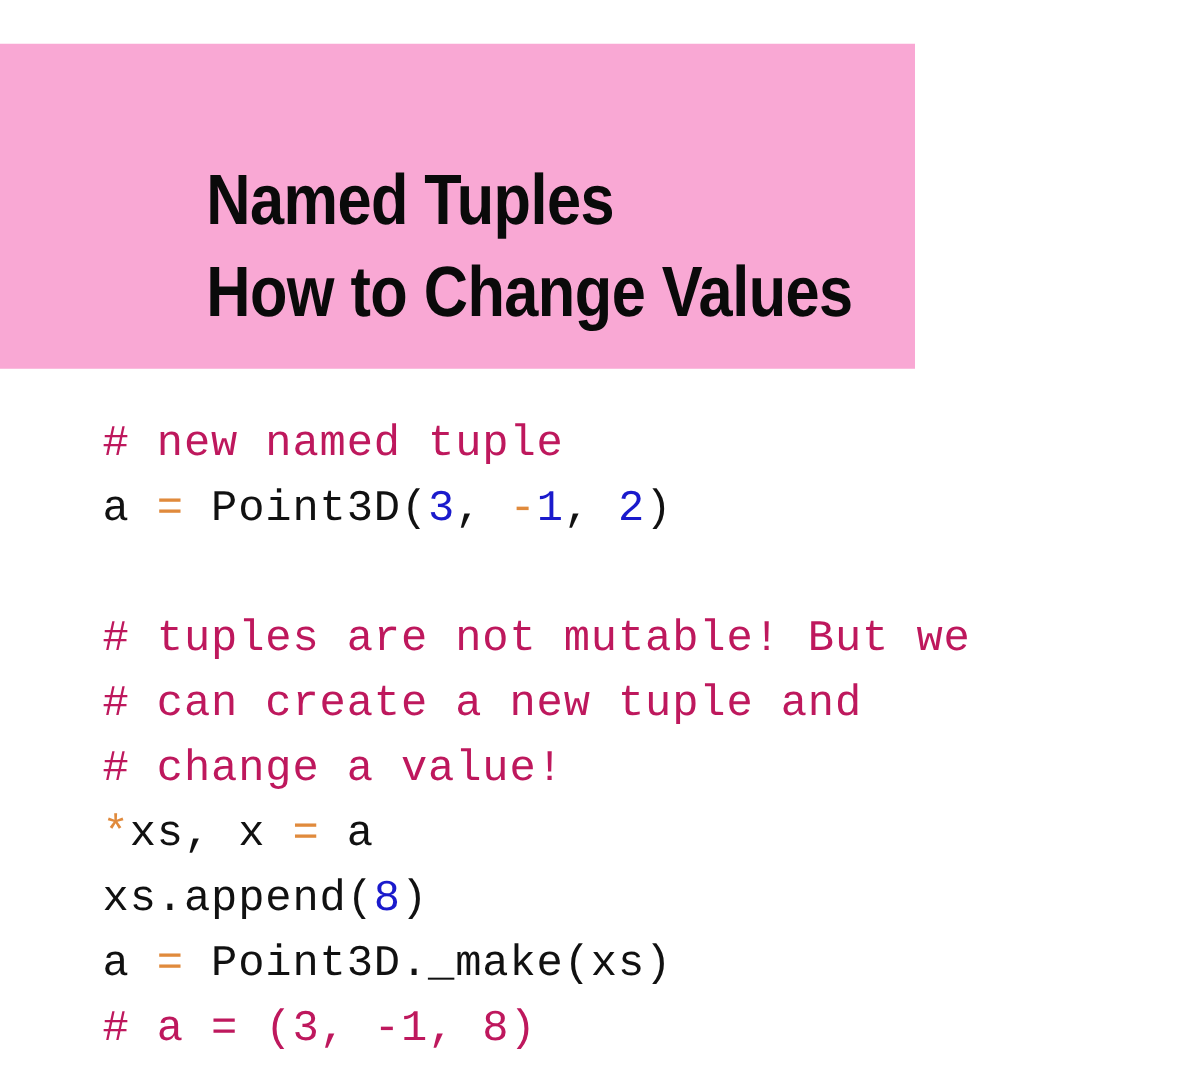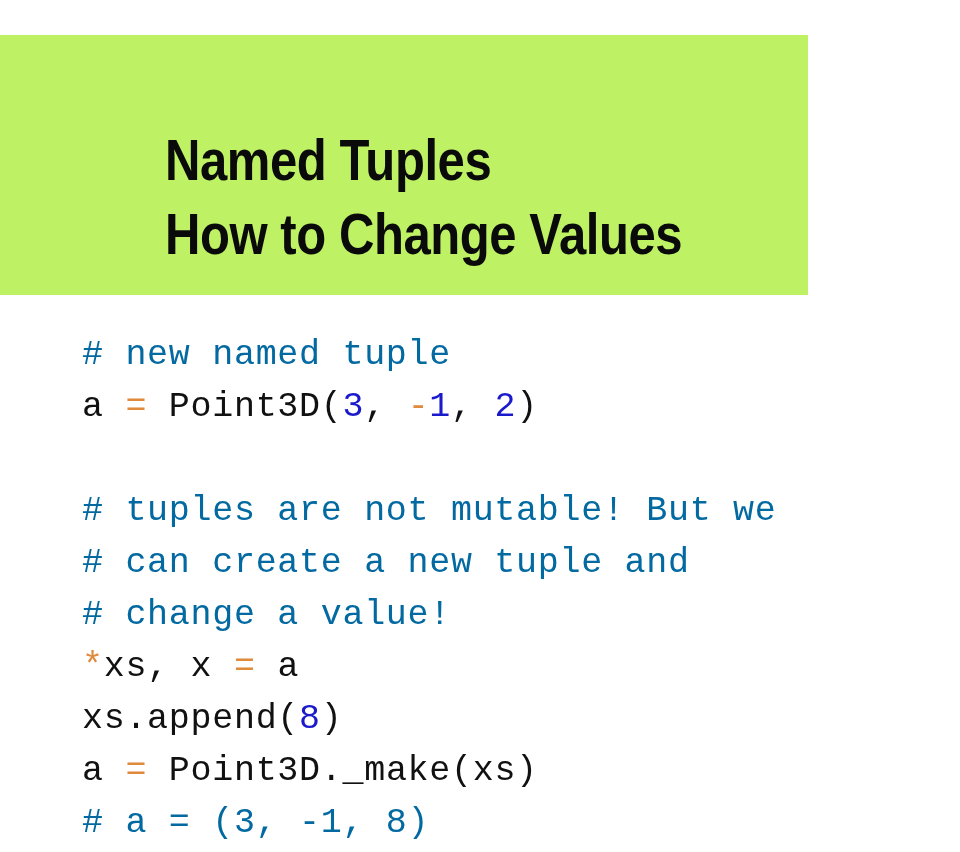--- a/index.html
+++ b/index.html
@@ -14,23 +14,23 @@
     font-family: "Liberation Sans", sans-serif;
     overflow: hidden;
     position: relative;
   }
 
   
   #header-banner {
     position: absolute;
     left: 0;
     top: 35px;
-    width: 808px;
+    width: 732px;
     height: 260px;
-    background: #bef264;
+    background: #f9a8d4;
     box-sizing: border-box;
   }
   #header-title-group {
     position: absolute;
     left: 165px;
     top: 88px;
   }
   .title-line {
     display: block;
     color: #0a0a0a;
@@ -60,21 +60,21 @@
   .code-line {
     display: block;
     height: 52px;
     white-space: pre;
   }
   .code-line.blank {
     height: 52px;
   }
 
   
-  .tok-comment { color: #0369a1; }
+  .tok-comment { color: #be185d; }
   .tok-op      { color: #e08a3c; }
   .tok-num     { color: #1a1acc; }
   .tok-plain   { color: #111111; }
 </style>
 </head>
 <body>
 
 <div id="header-banner">
   <div id="header-title-group">
     <span class="title-line">Named Tuples</span>

